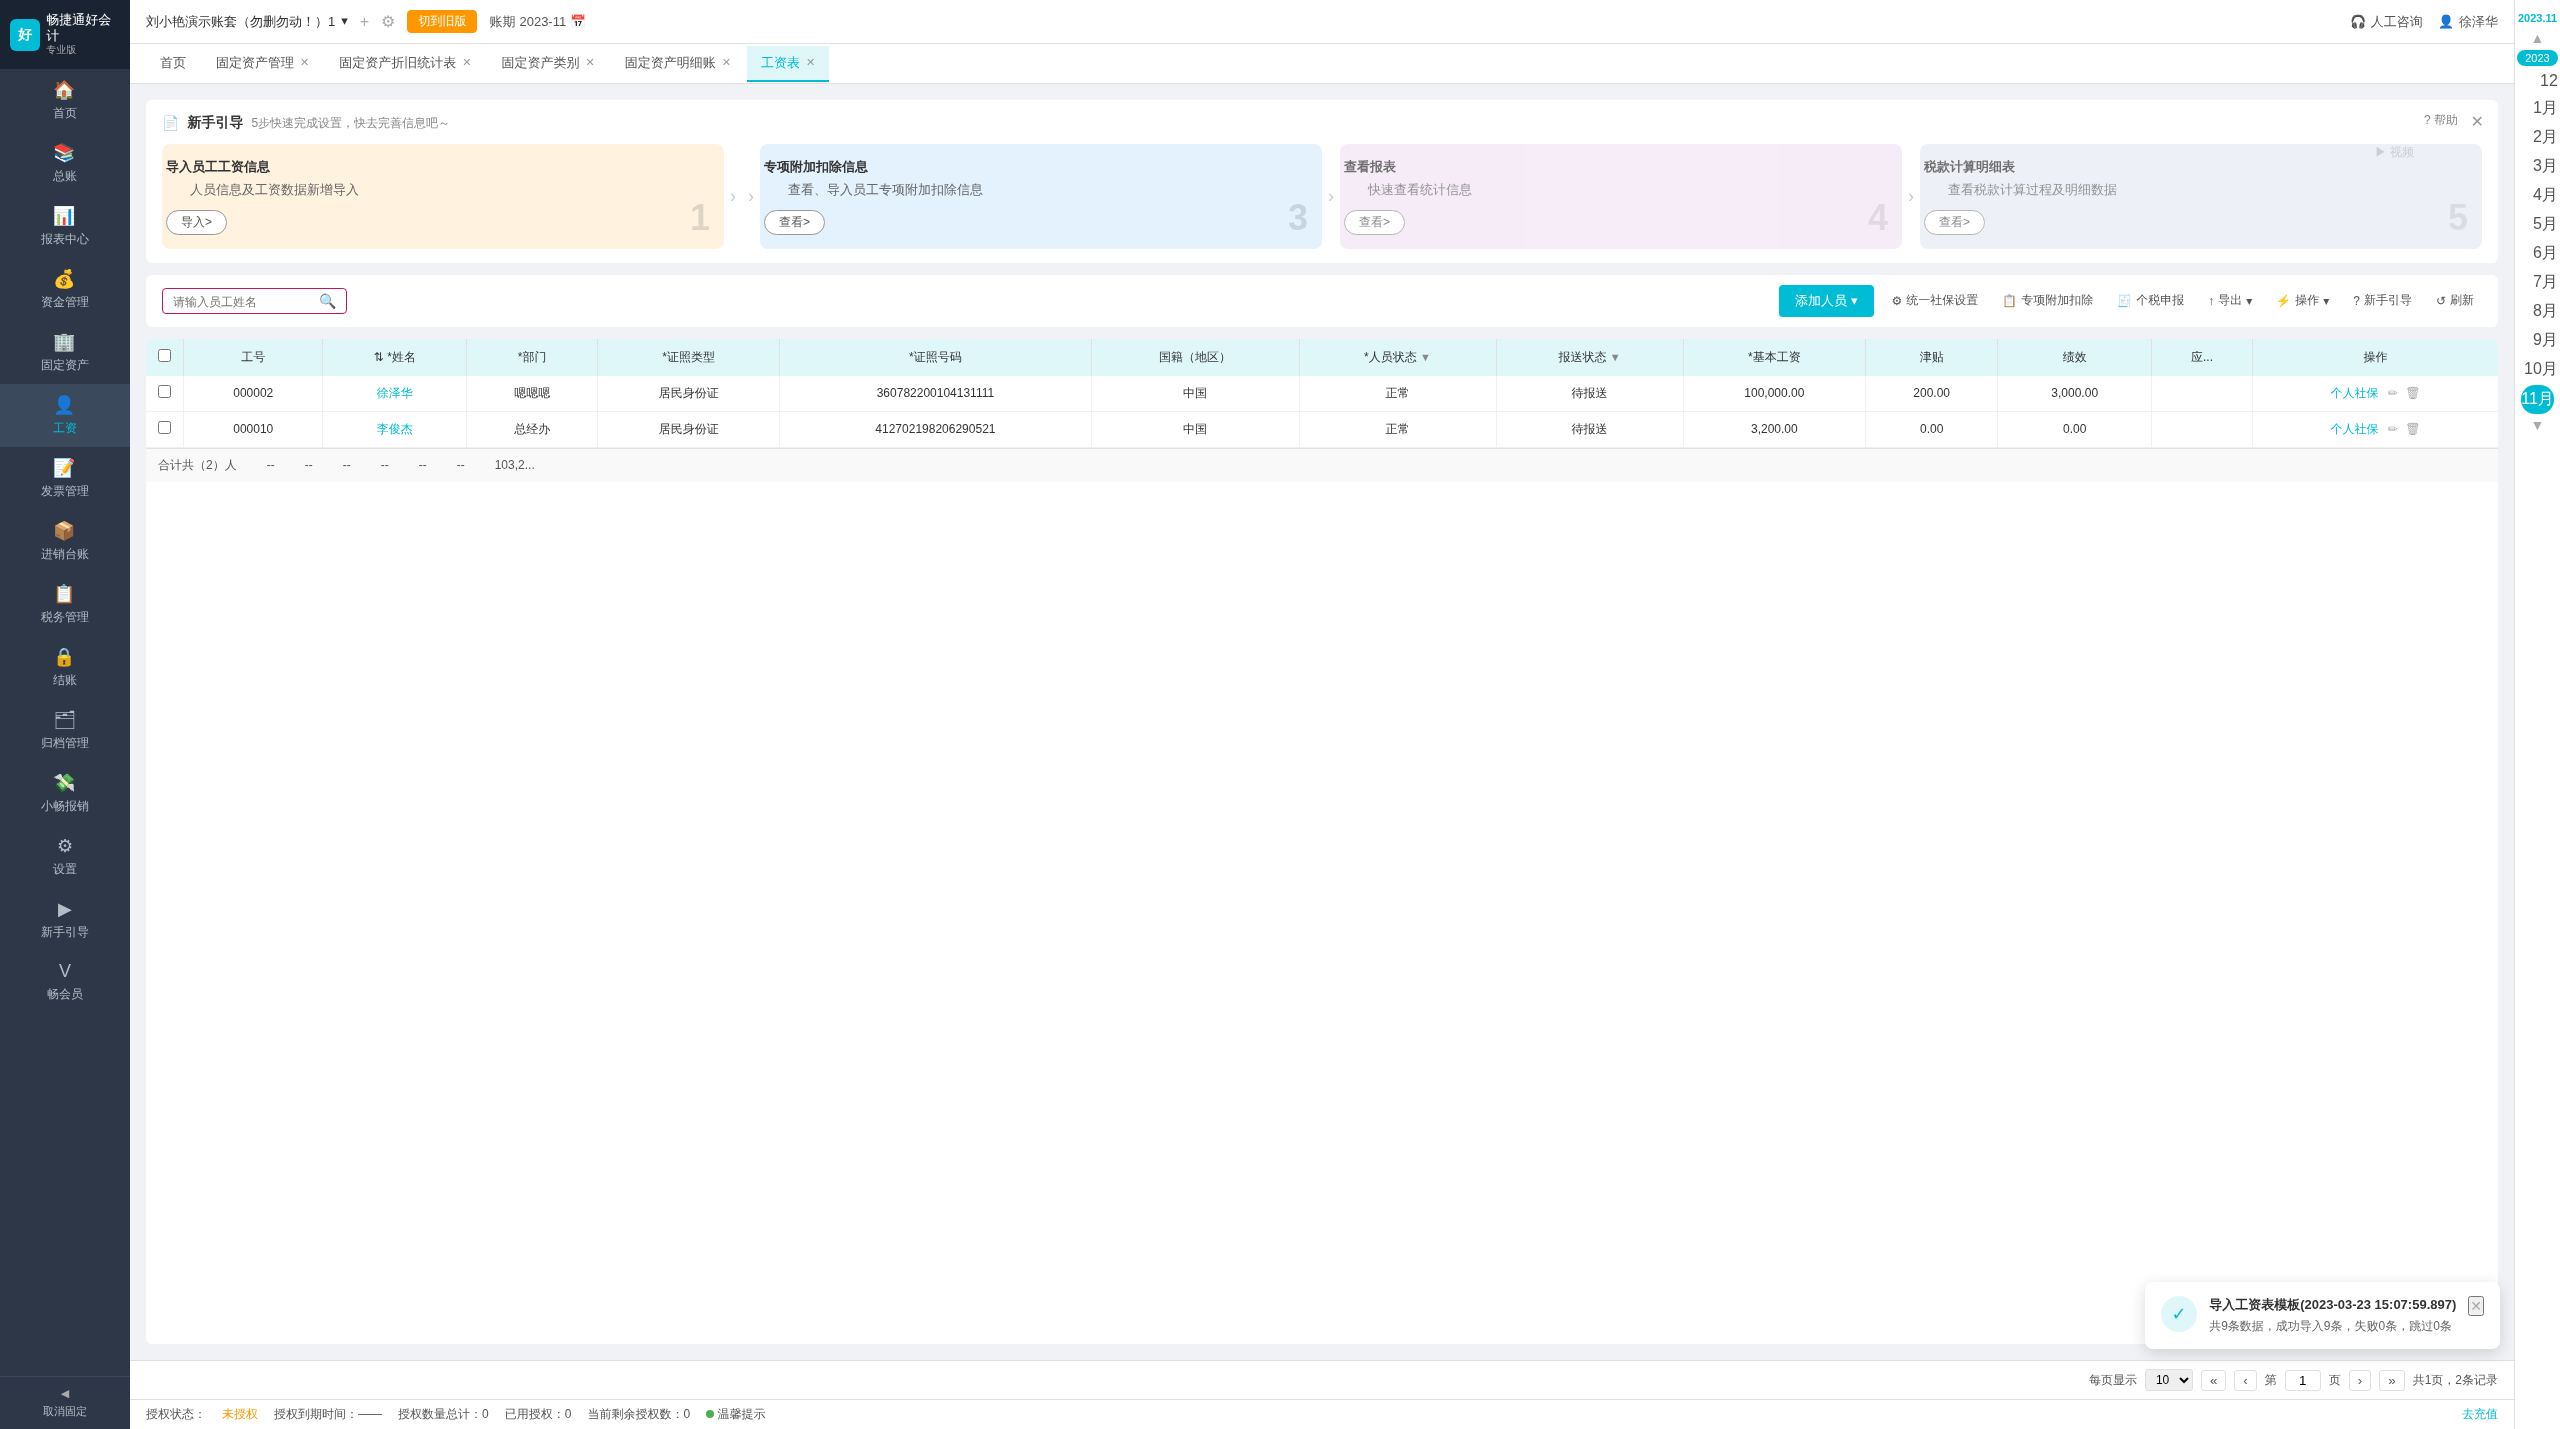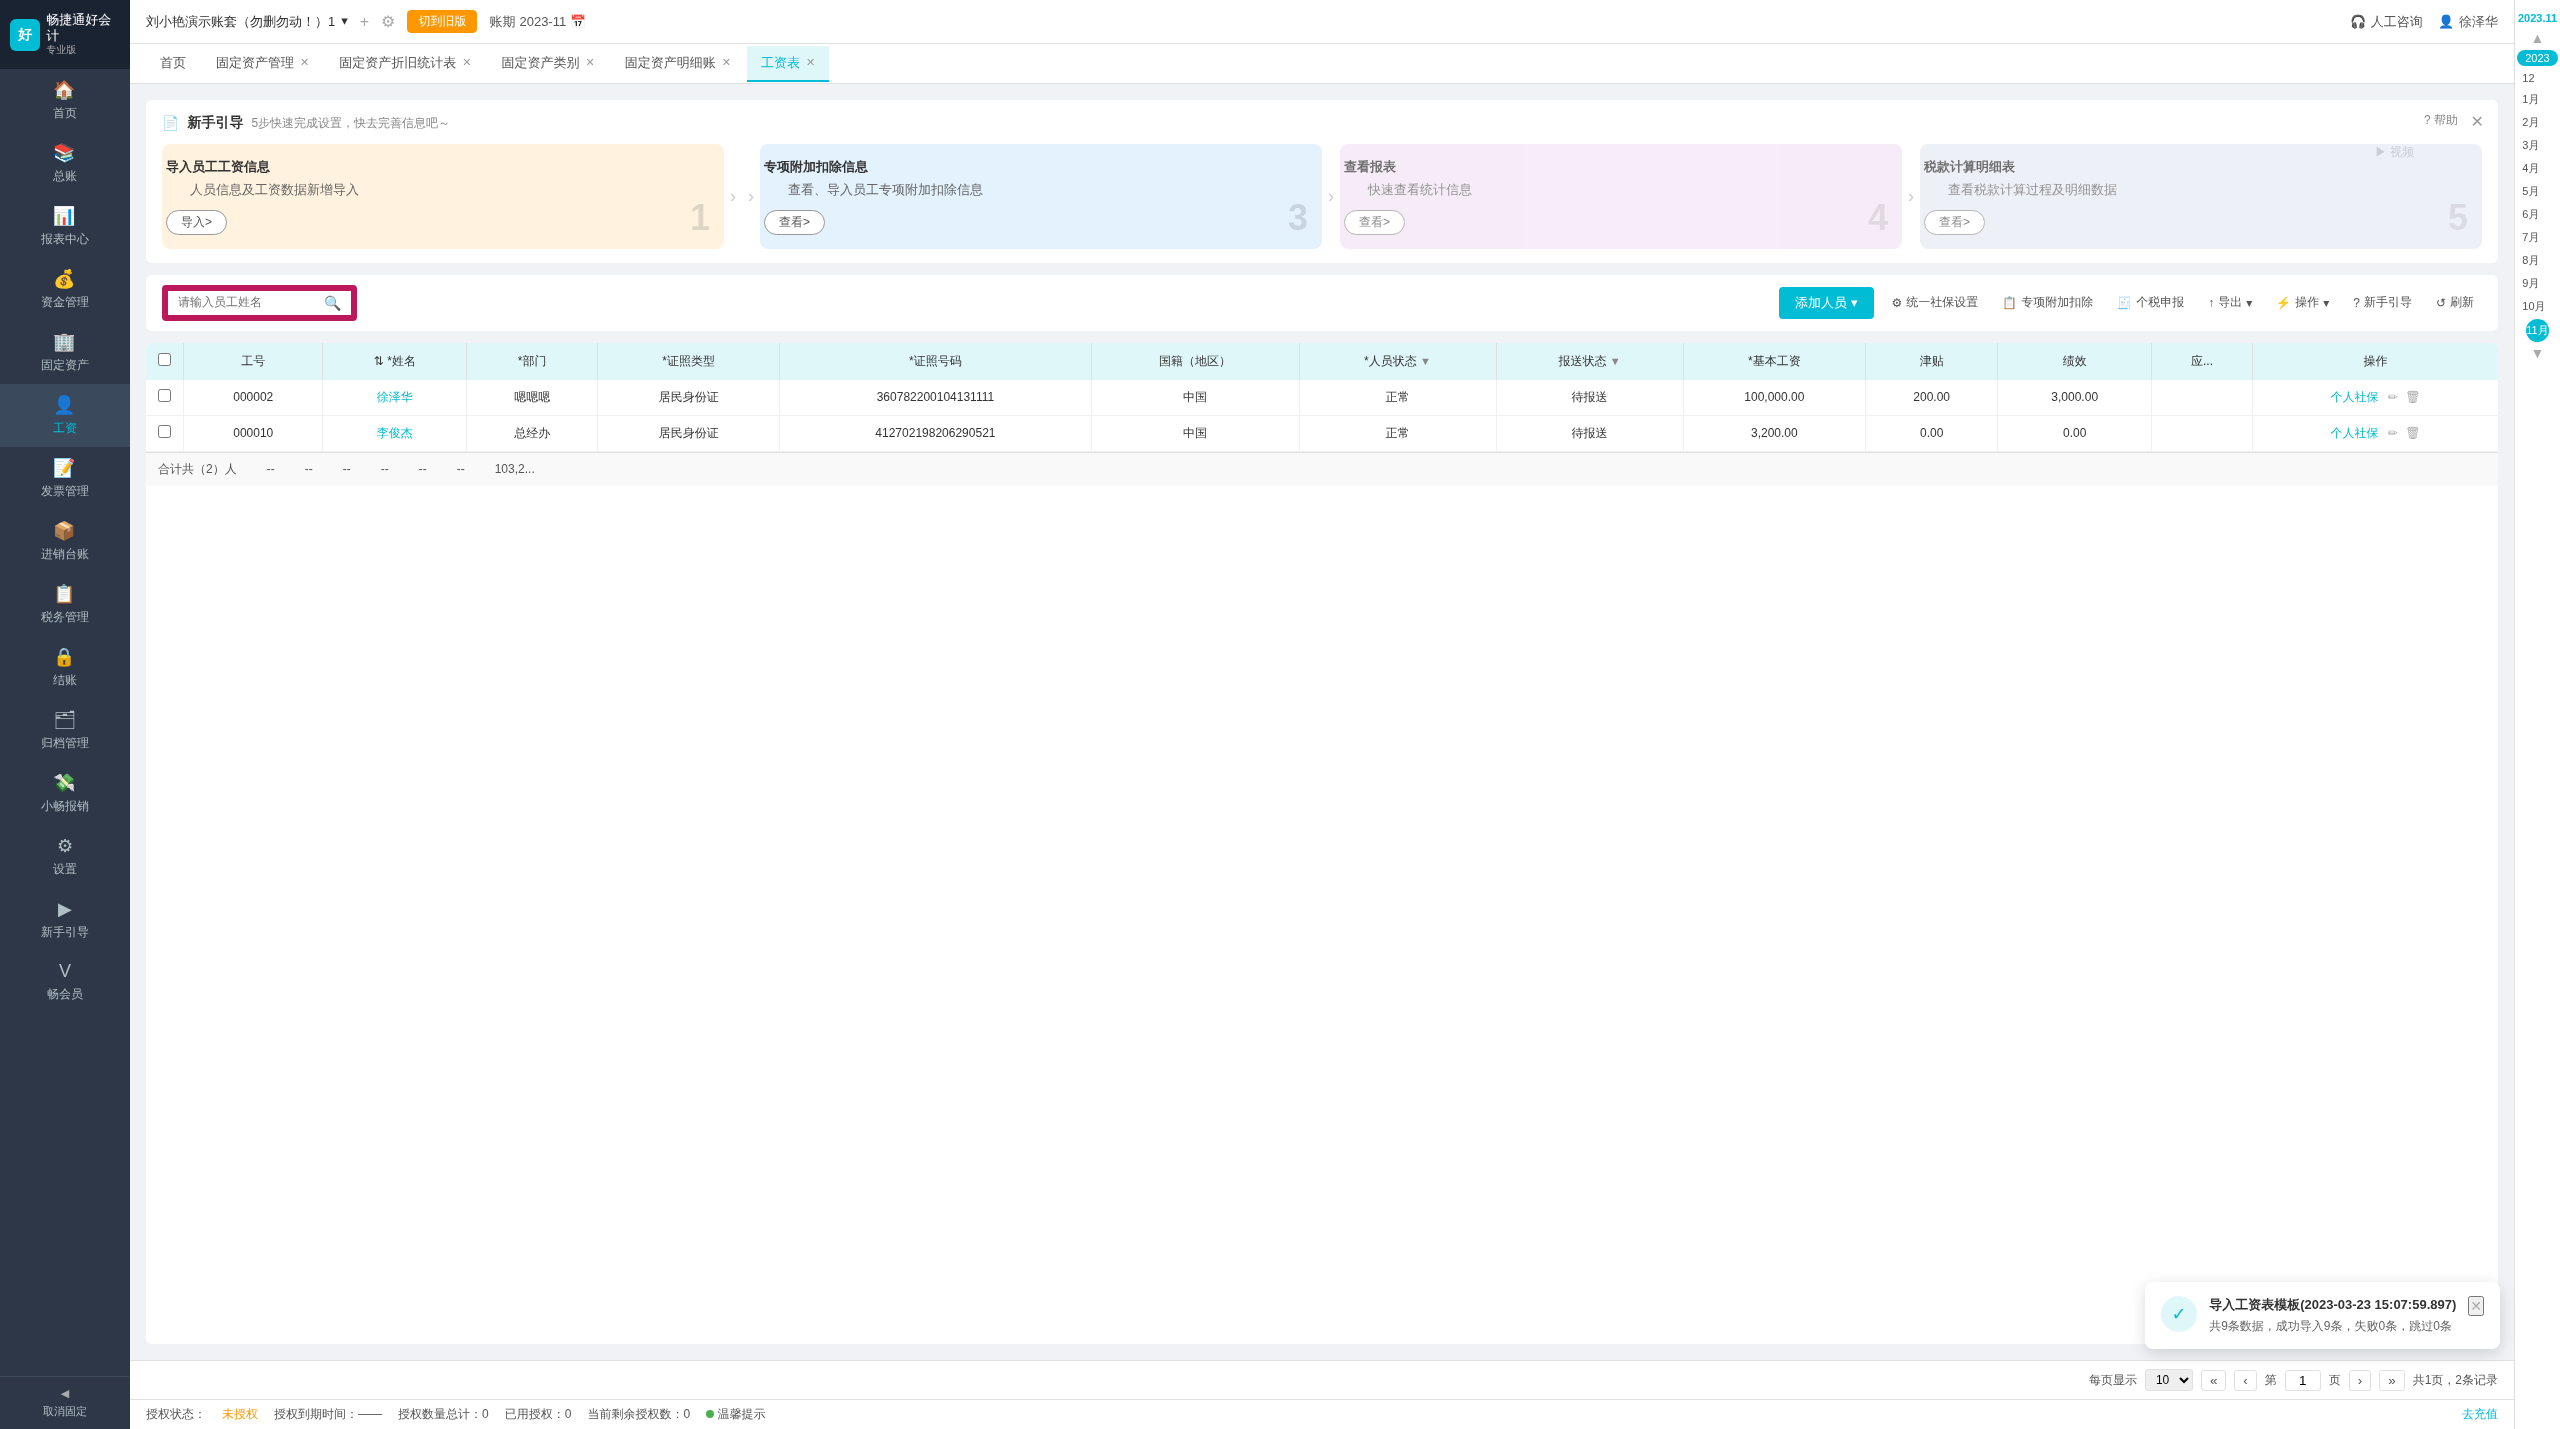--- a/index.html
+++ b/index.html
@@ -136,22 +136,22 @@
     .toolbar {
       background: white;
       border-radius: 6px;
       padding: 10px 16px;
       display: flex;
       align-items: center;
       gap: 10px;
       flex-shrink: 0;
     }
     .search-input-wrap {
-      display: flex; align-items: flex-start;
-      border: 6px solid #be185d; border-radius: 4px;
+      display: flex; align-items: flex-end;
+      border: 1px solid #be185d; border-radius: 4px;
       padding: 4px 10px; gap: 6px; background: white;
     }
     .search-input-wrap input {
       border: none; outline: none; font-size: 12px; color: #333; width: 140px;
       background: transparent;
     }
     .search-icon { color: #aaa; font-size: 14px; }
     .add-btn {
       background: #00bcd4; color: white;
       border: none; border-radius: 4px;
@@ -255,22 +255,22 @@
     }
     .cal-nav { width: 100%; display: flex; justify-content: center; padding: 2px 0; }
     .cal-arrow { color: #aaa; font-size: 14px; cursor: pointer; }
     .cal-year-label {
       background: #00bcd4; color: white;
       border-radius: 10px;
       padding: 2px 8px; font-size: 11px;
       margin: 2px 0;
     }
     .cal-month {
-      width: 100%; text-align: left;
-      padding: 4px 0; font-size: 11px; color: #555; cursor: pointer;
+      width: 100%; text-align: right;
+      padding: 4px 0; font-size: 16px; color: #555; cursor: pointer;
     }
     .cal-month.active {
       background: #00bcd4; color: white; border-radius: 14px;
       margin: 1px 4px; width: calc(100% - 8px);
     }
 
     
     .toast {
       position: fixed;
       bottom: 80px;

